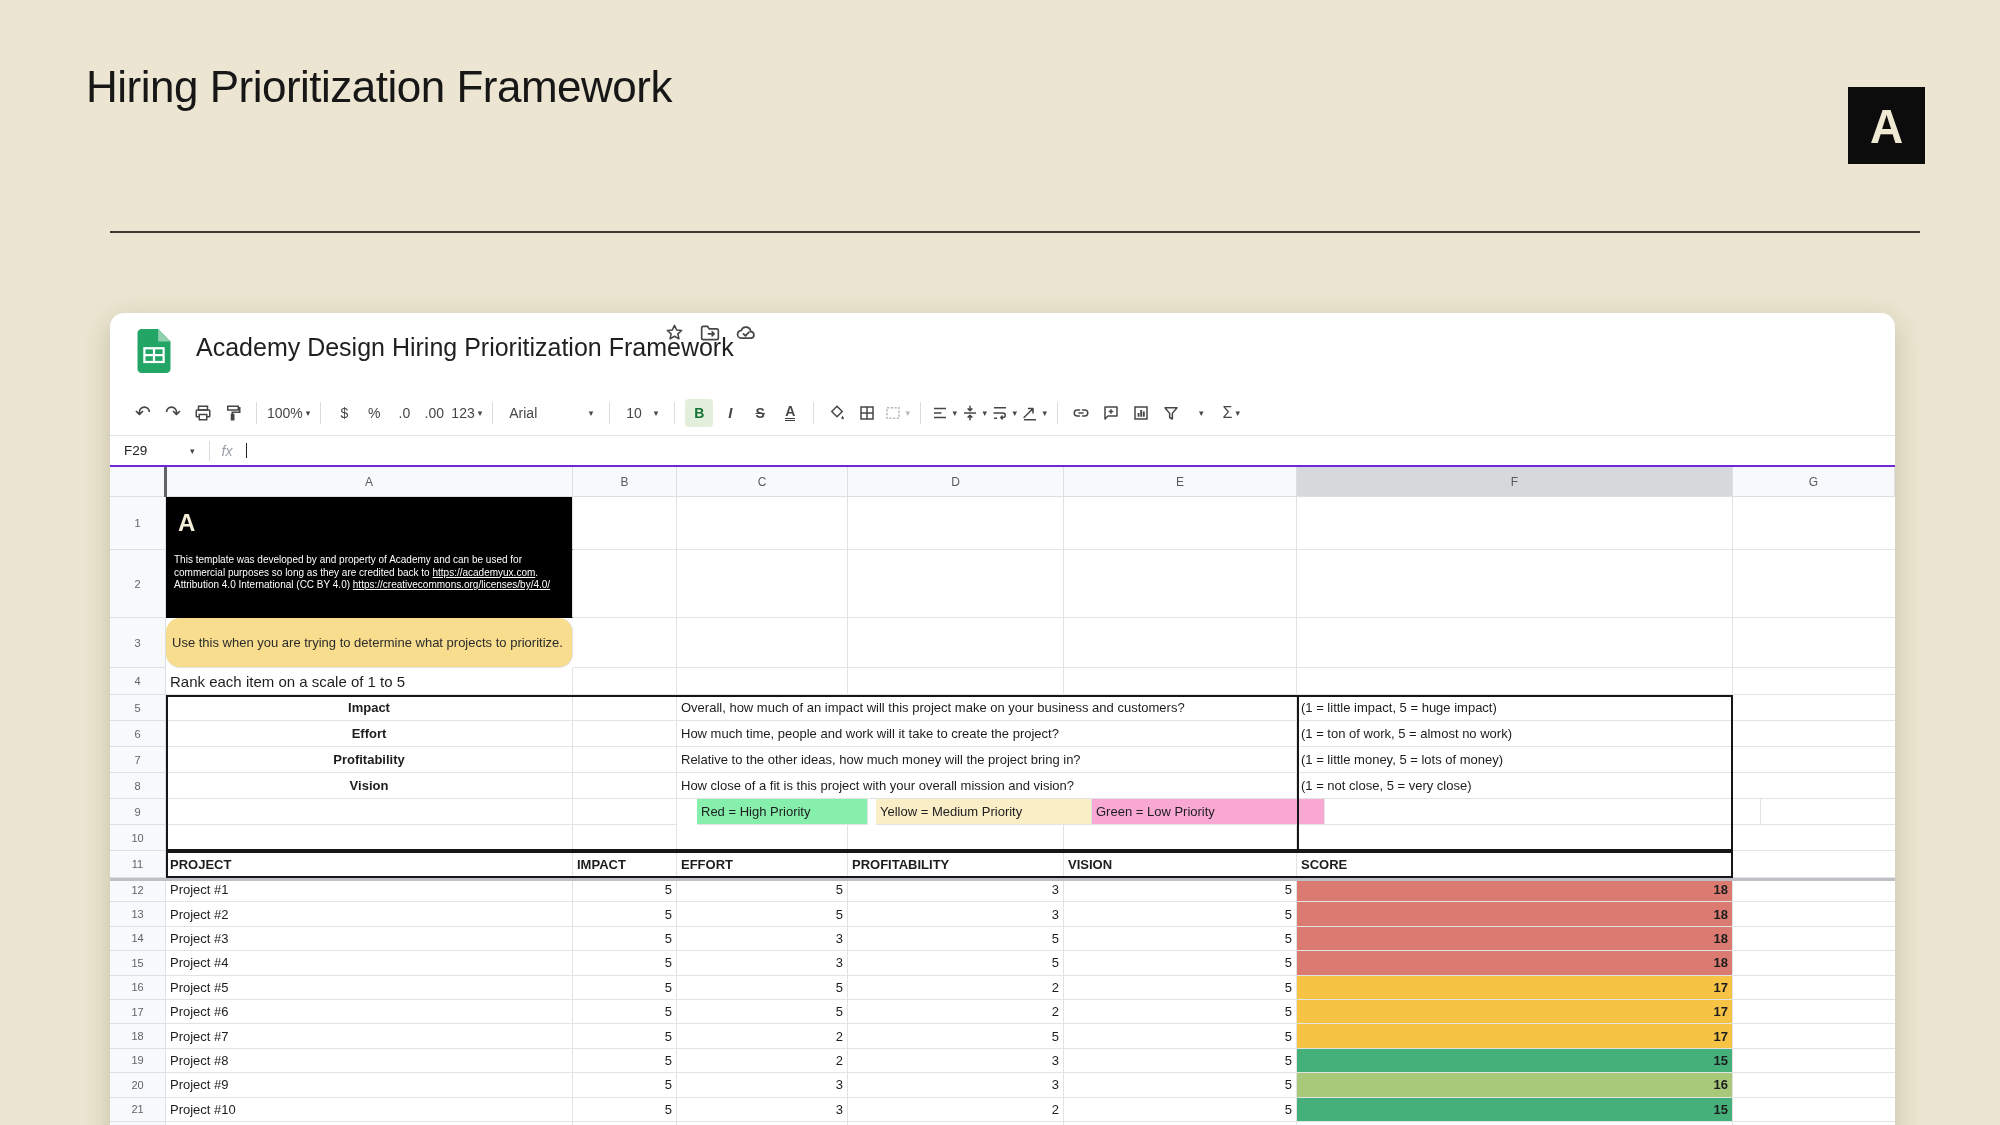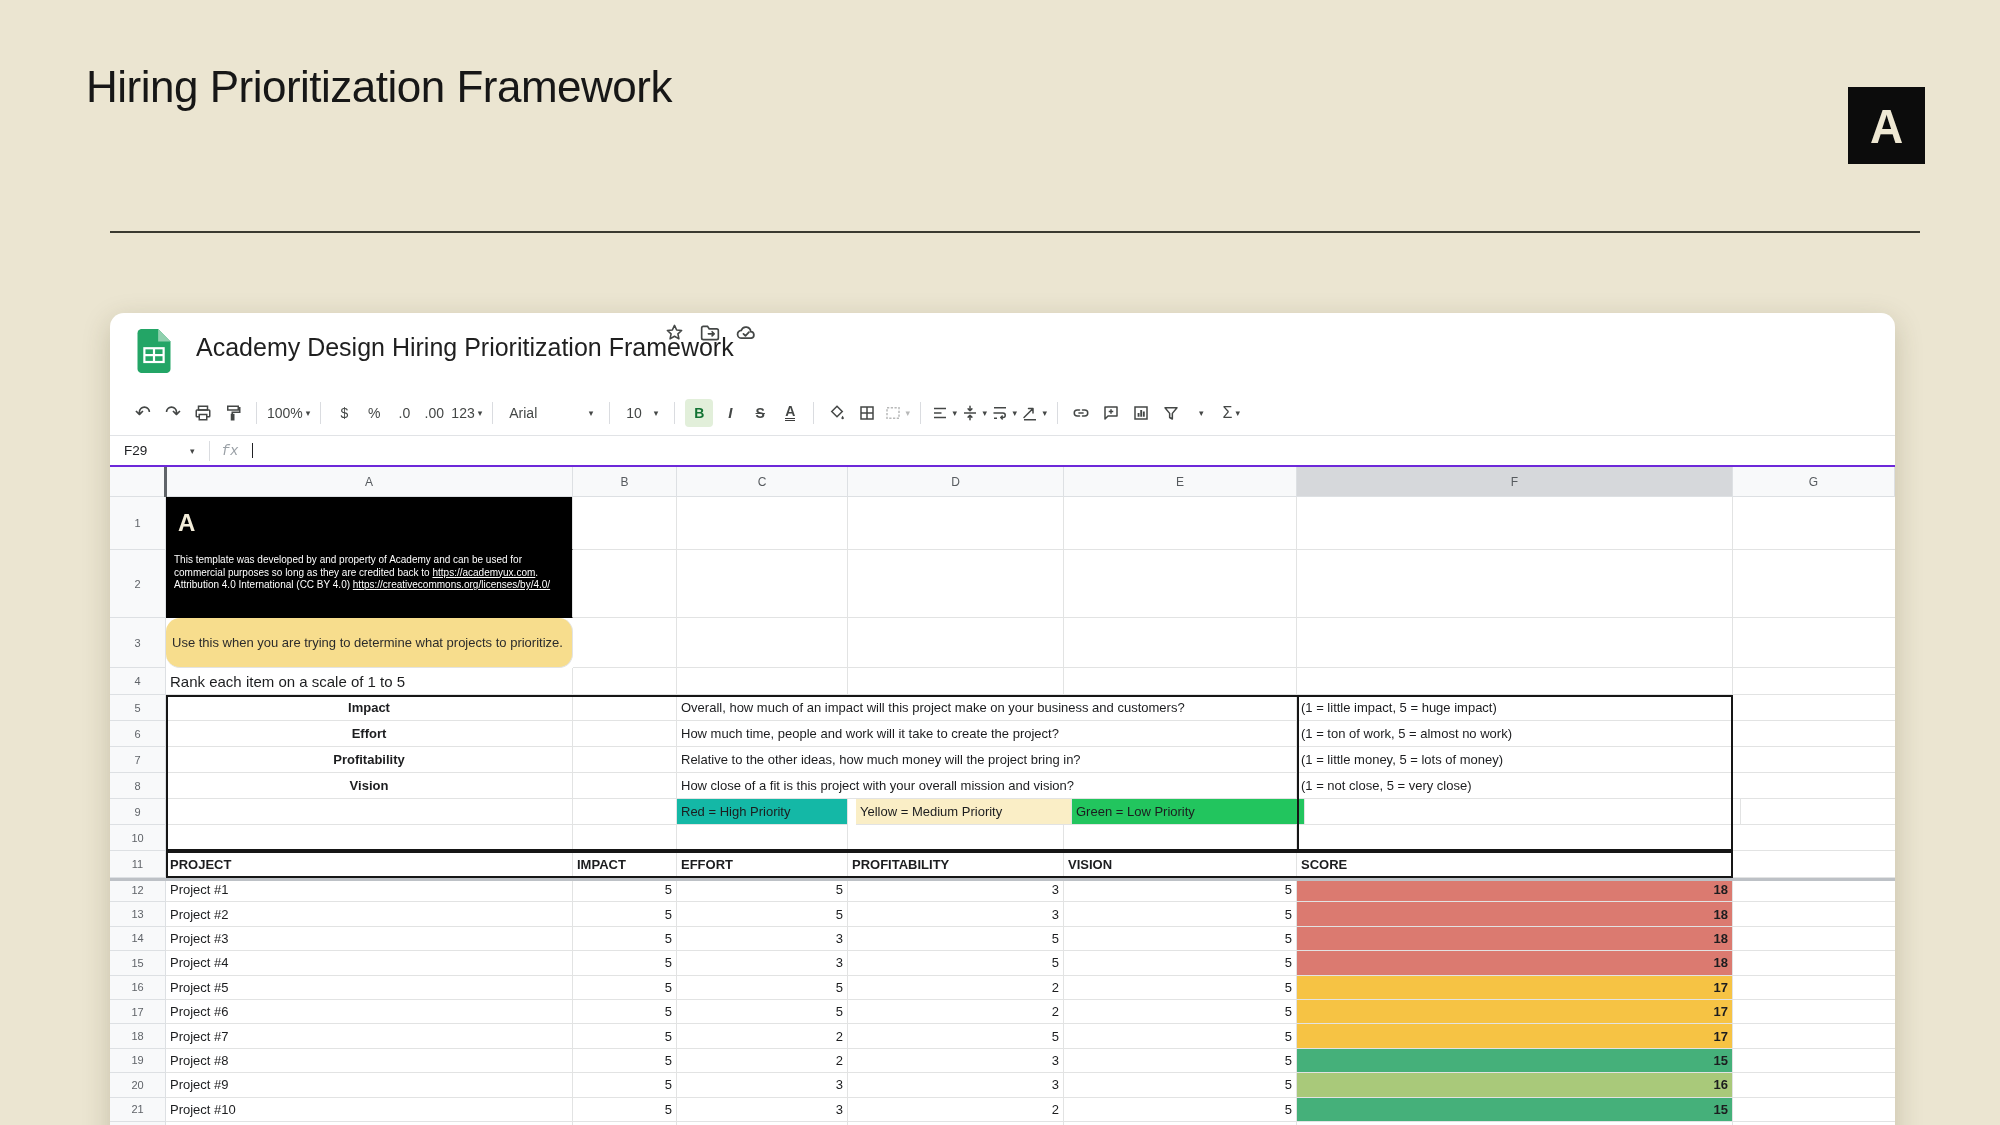--- a/index.html
+++ b/index.html
@@ -35,21 +35,21 @@
   .fmt-a { font-weight:600; border-bottom:3px double #3b3b3b; line-height:1.05; height:auto; border-radius:0; }
   .disabled { opacity:.38; }
   .tb-text { font-size:14px; }
   .font-sel { width:96px; justify-content:space-between; padding:0 6px; }
   .size-sel { width:44px; justify-content:space-between; padding:0 6px; }
 
   .formula-bar { position:absolute; left:0; top:122px; width:100%; height:32px; border-top:1px solid #e1e3e6; border-bottom:2px solid #6d28d9; display:flex; align-items:center; }
   .name-box { width:66px; padding-left:14px; font-size:13.5px; color:#202124; }
   .nb-car { font-size:9px; color:#444746; margin-left:14px; }
   .fx-div { width:1px; height:20px; background:#dadce0; margin:0 12px 0 14px; }
-  .fx { font-style:italic; font-size:14px; color:#9aa0a6; font-family:Liberation Mono, monospace;text-align:center; }
+  .fx { font-style:italic; font-size:14px; color:#9aa0a6; font-family:Liberation Sans, sans-serif;text-align:center; }
   .cursor { width:1px; height:15px; background:#202124; margin-left:14px; }
 
   
   .grid { position:absolute; left:0; top:154px; width:100%; }
   .grow { display:flex; }
   .cell { border-right:1px solid #e2e3e3; border-bottom:1px solid #e2e3e3; display:flex; align-items:center; font-size:13px; color:#1c1d1f; overflow:visible; position:relative; }
   .c-rh { width:56px; background:#f8f9fa; border-right:1px solid #dde0e3; border-bottom:1px solid #dde0e3; justify-content:center; font-size:11px; color:#5f6368; }
   .c-a{width:407px}.c-b{width:104px}.c-c{width:171px}.c-d{width:216px}.c-e{width:233px}.c-cde{width:620px}.c-f{width:436px}.c-g{flex:1;border-right:none;}
   .colhead { height:30px; }
   .colhead .cell { background:#f8f9fa; justify-content:center; font-size:12px; color:#575b5f; border-right:1px solid #dde0e3; border-bottom:1px solid #dde0e3; }
@@ -380,23 +380,23 @@
       <div class="cell c-f txt">
           <span class="desc">(1 = not close, 5 = very close)</span>
         </div>
       <div class="cell c-g"></div>
     </div>
 
     <div class="grow rs">
       <div class="cell c-rh">9</div>
       <div class="cell c-a"></div>
       <div class="cell c-b"></div>
-      <div class="cell c-c txt" style="background-color: #14b8a6;">Red = High Priority</div>
+      <div class="cell c-c txt" style="background-color: #86efac; margin-left: 20px;">Red = High Priority</div>
       <div class="cell c-d txt" style="background-color: rgb(250, 238, 198); margin-left: 8px;">Yellow = Medium Priority</div>
-      <div class="cell c-e txt" style="background-color: #22c55e;">Green = Low Priority</div>
+      <div class="cell c-e txt" style="background-color: #f9a8d4;">Green = Low Priority</div>
       <div class="cell c-f"></div>
       <div class="cell c-g"></div>
     </div>
 
     <div class="grow rs">
       <div class="cell c-rh">10</div>
       <div class="cell c-a"></div>
         <div class="cell c-b"></div>
         <div class="cell c-c"></div>
         <div class="cell c-d"></div>

